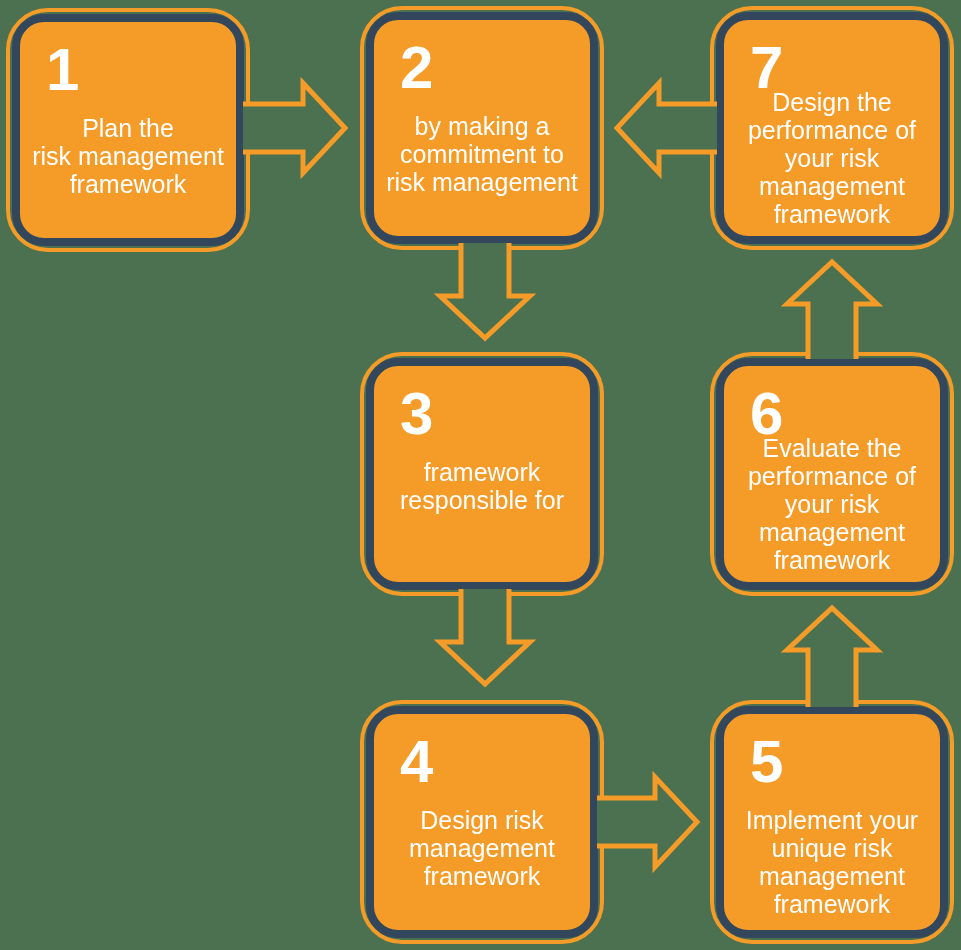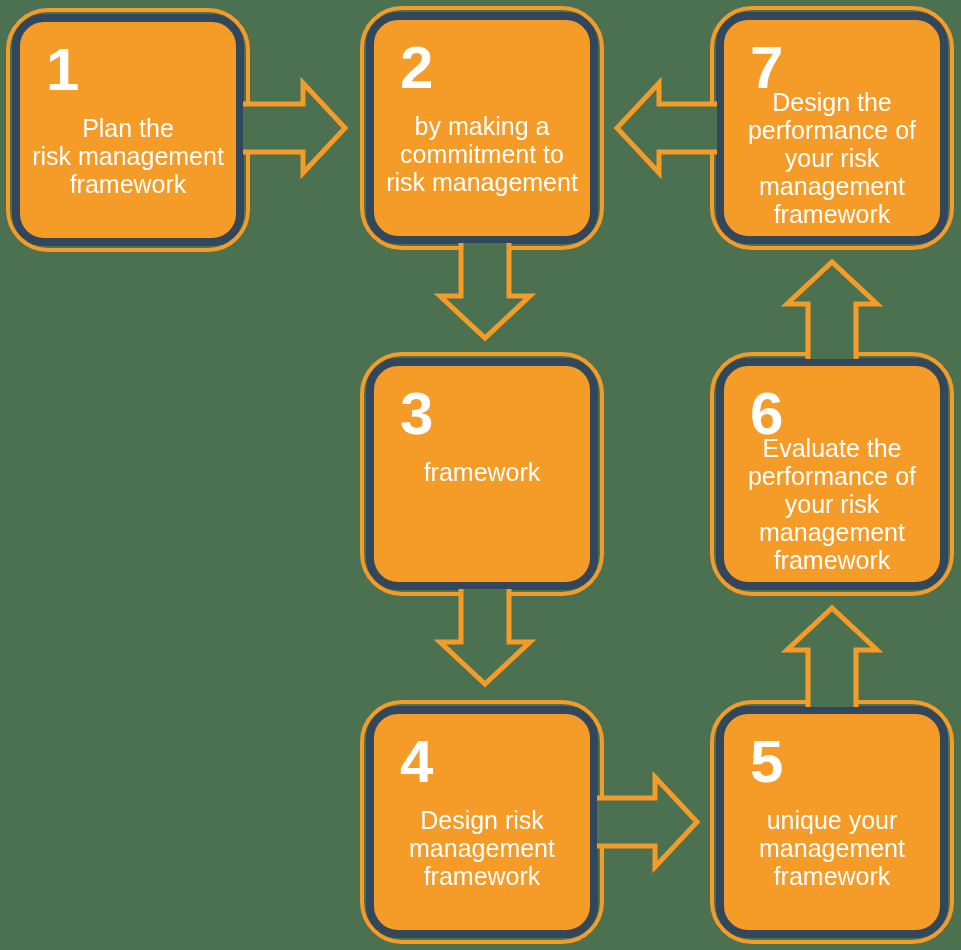--- a/index.html
+++ b/index.html
@@ -72,20 +72,21 @@
         <div>framework</div>
       </div>
     </div>
   </div>
 
   <div class="box" style="left:360px;top:352px;">
     <div class="box-inner">
       <div class="num">3</div>
       <div class="lines lines-4">
         <div>framework</div>
+        <div>responsible for</div>
       </div>
     </div>
   </div>
 
   <div class="box" style="left:710px;top:352px;">
     <div class="box-inner">
       <div class="num">6</div>
       <div class="lines lines-5">
         <div>Evaluate the</div>
         <div>performance of</div>
@@ -104,21 +105,22 @@
         <div>management</div>
         <div>framework</div>
       </div>
     </div>
   </div>
 
   <div class="box" style="left:710px;top:700px;">
     <div class="box-inner">
       <div class="num">5</div>
       <div class="lines lines-4">
-        <div>unique your</div>
+        <div>Implement your</div>
+        <div>unique risk</div>
         <div>management</div>
         <div>framework</div>
       </div>
     </div>
   </div>
 
   <svg class="arrows" width="961" height="950" viewBox="0 0 961 950">
     <path class="arrow" d="M 243 104 L 303 104 L 303 83 L 345 128 L 303 173 L 303 152 L 243 152"></path>
     <path class="arrow" d="M 717 104 L 659 104 L 659 83 L 617 128 L 659 173 L 659 152 L 717 152"></path>
     <path class="arrow" d="M 461 243 L 461 296 L 440 296 L 485 338 L 530 296 L 509 296 L 509 243"></path>

